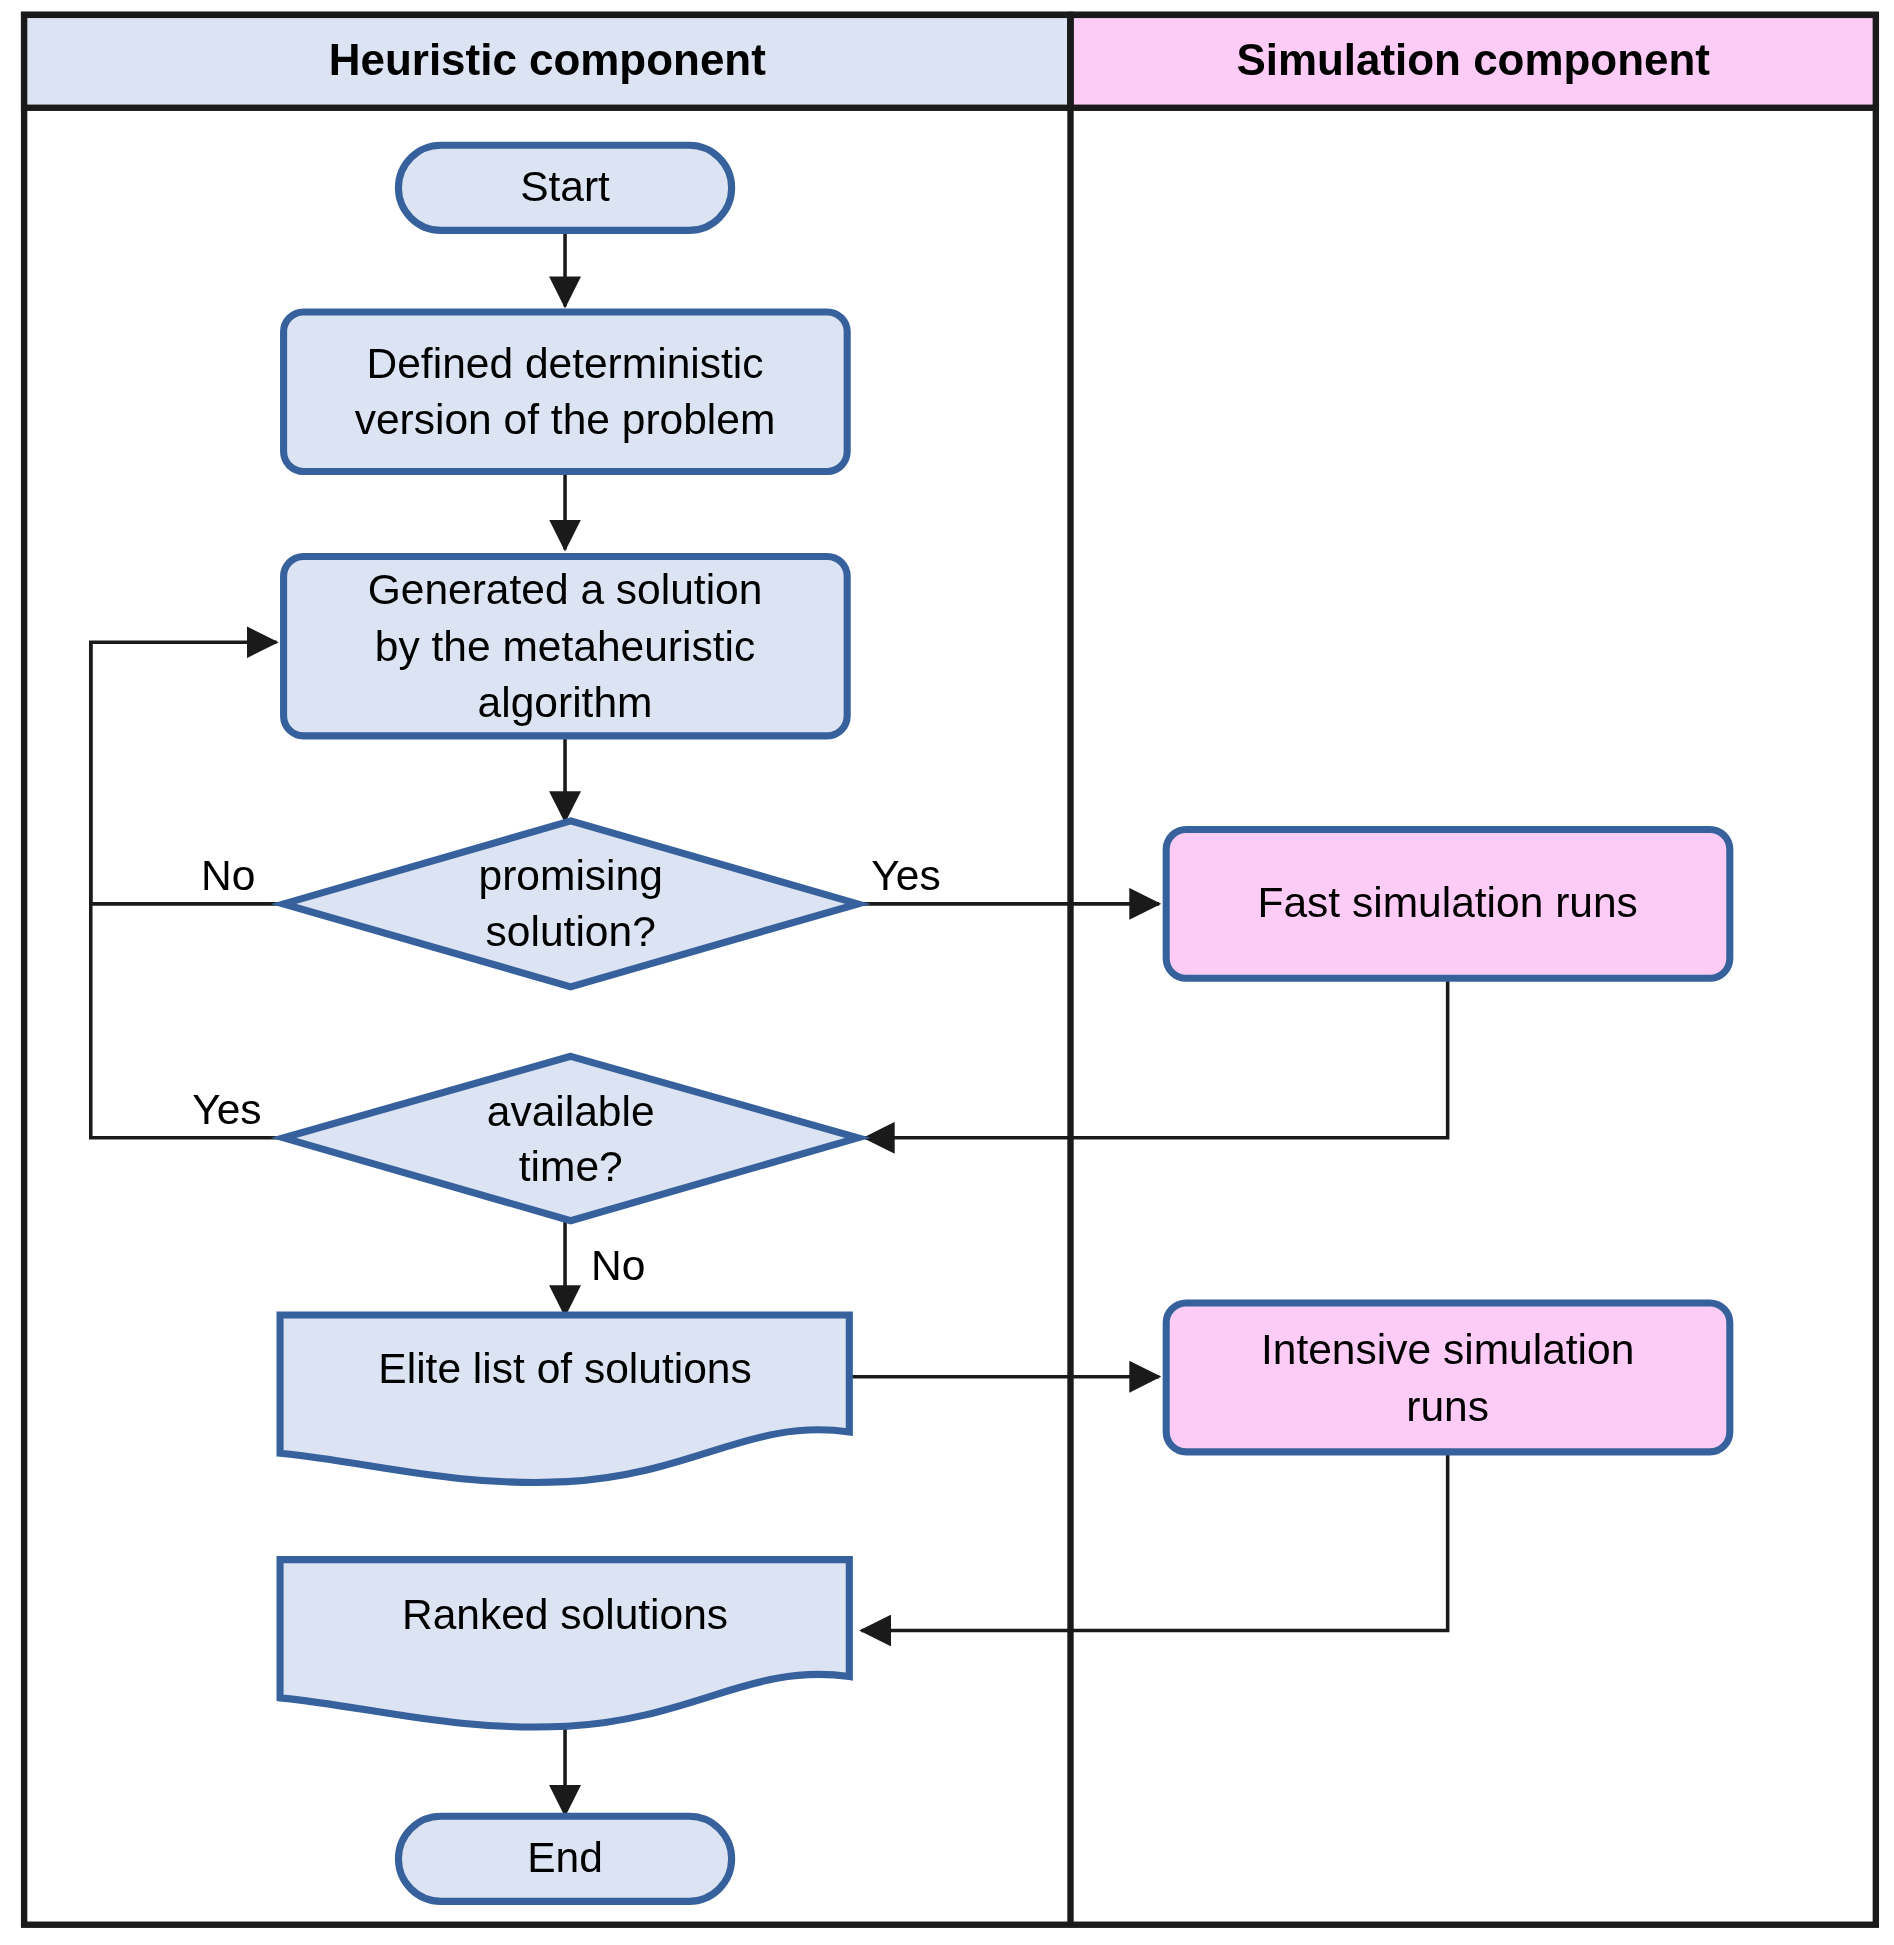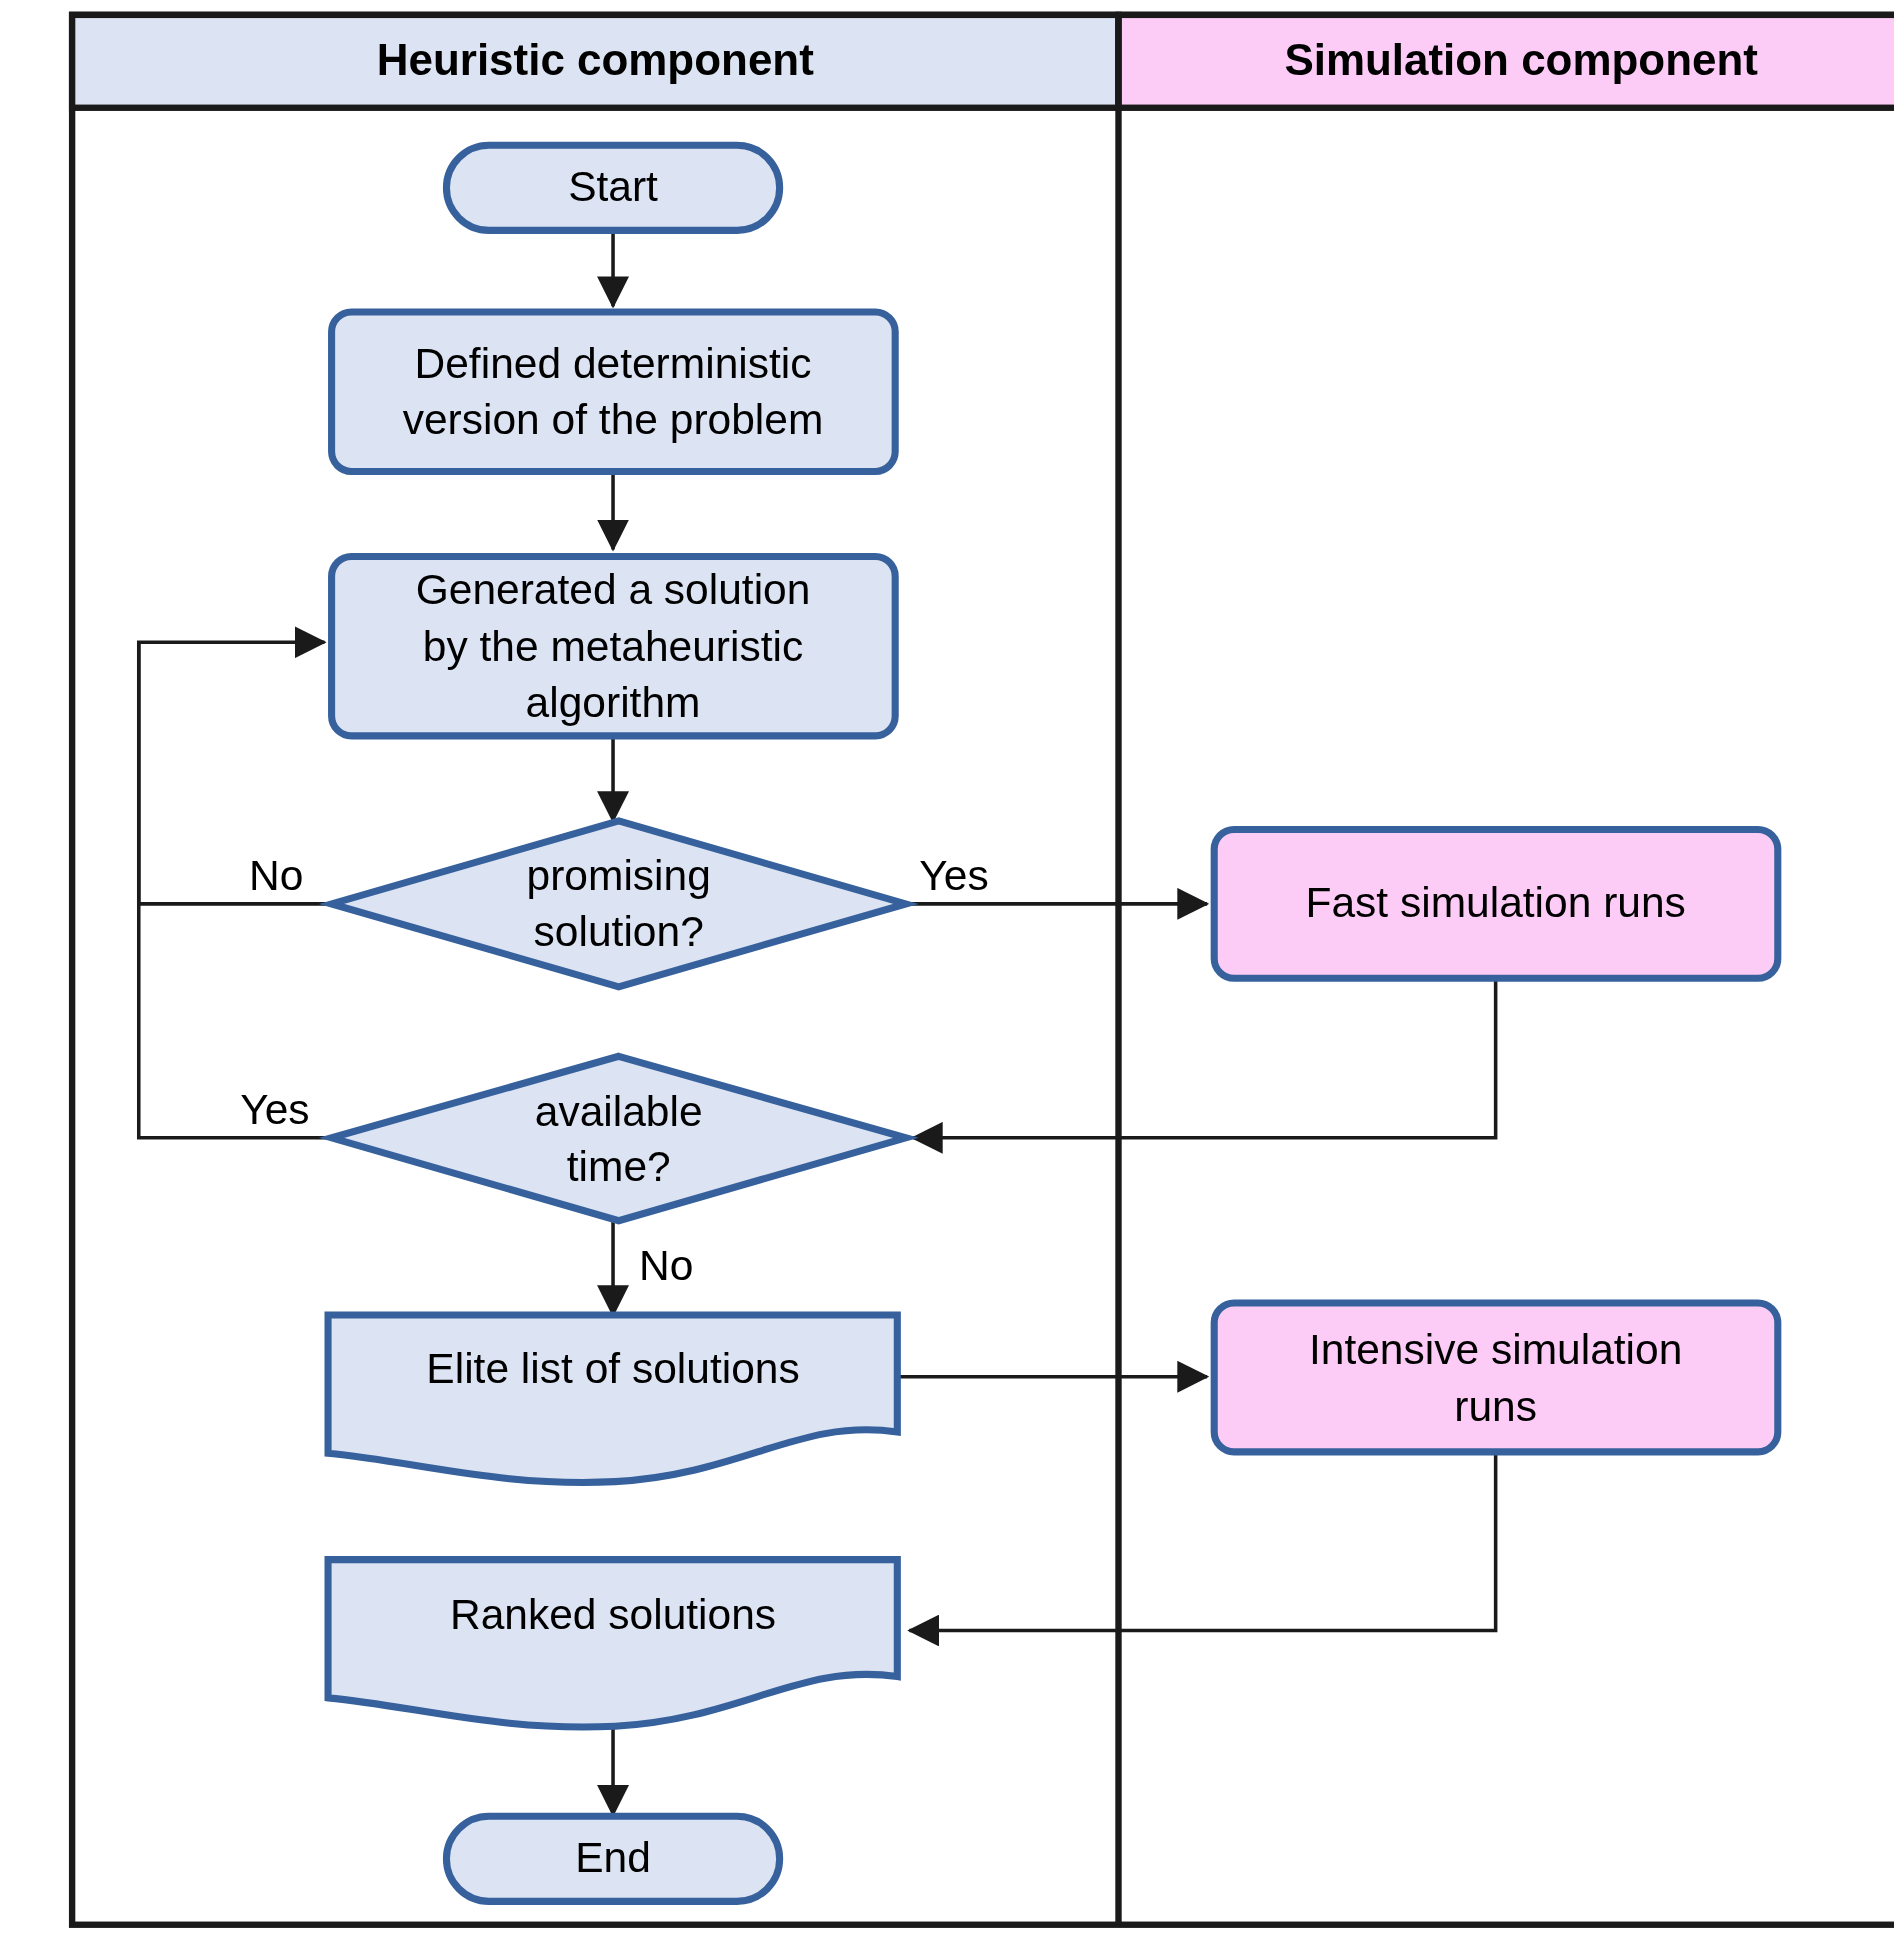--- a/index.html
+++ b/index.html
@@ -10,21 +10,20 @@
   body {
     width: 1895px;
     height: 1946px;
     font-family: "Liberation Sans", sans-serif;
     overflow: hidden;
   }
   #diagram-root {
     position: relative;
     width: 1573px;
     height: 1946px;
-    margin-left: 48px;
   }
   svg.canvas {
     position: absolute;
     top: 0;
     left: 0;
     width: 1895px;
     height: 1946px;
   }
   .node-label {
     font-family: "Liberation Sans", sans-serif;

